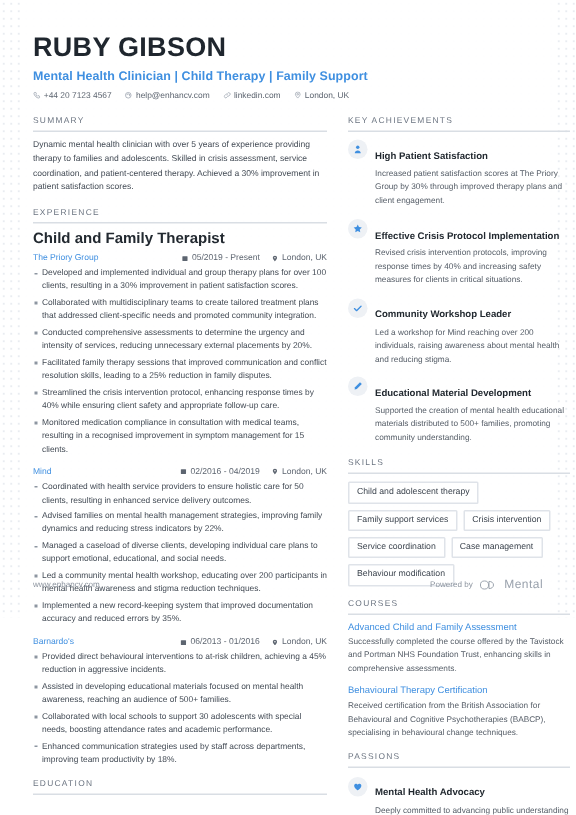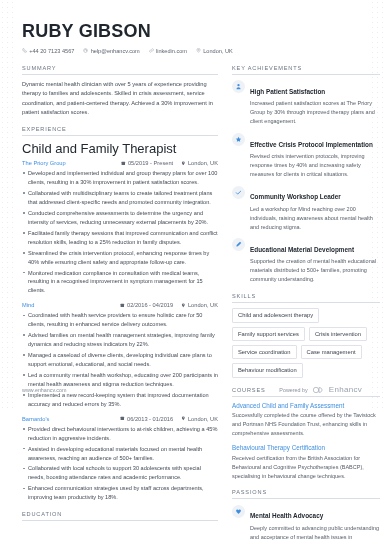--- a/index.html
+++ b/index.html
@@ -46,21 +46,21 @@
   .col-right { width: 148px; flex: none; }
   .sec { margin-bottom: 9px; }
   .sec-title {
     font-size: 5.6px; letter-spacing: .85px; color: #6b7481;
     text-transform: uppercase; padding-bottom: 3px;
     border-bottom: .7px solid #d9dee4; margin-bottom: 5px;
   }
   .body-text { font-size: 5.7px; line-height: 1.65; color: #434b55; }
   
   .job { margin-bottom: 7px; }
-  .job-title { font-size: 13px; font-weight: 400; color: #222930; line-height: 1.25; }
+  .job-title { font-size: 10px; font-weight: 700; color: #222930; line-height: 1.25; }
   .job-meta {
     display: flex; align-items: center; margin-top: 2.5px; margin-bottom: 3px;
     font-size: 5.7px;
   }
   .company { color: #3f8fe0; font-weight: 400; }
   .meta-right { margin-left: auto; display: flex; align-items: center; gap: 8px; color: #5d6570; }
   .meta-item { display: flex; align-items: center; gap: 2.2px; white-space: nowrap; }
   .meta-item svg { width: 4.6px; height: 4.6px; flex: none; }
   ul.bullets { list-style: none; }
   ul.bullets li {
@@ -102,20 +102,21 @@
   .brand svg { width: 13px; height: 8px; }
 </style>
 </head>
 <body>
 
 <div class="page">
   <div class="sheet">
 
     <div>
       <div class="name">RUBY GIBSON</div>
+      <div class="headline">Mental Health Clinician | Child Therapy | Family Support</div>
       <div class="contacts">
         <span class="contact">
           <svg viewBox="0 0 16 16">
               <path class="ico" d="M3 2h3l1.5 3.5L6 7a8 8 0 0 0 3 3l1.5-1.5L14 10v3l-1.5 1C7.5 14 2 8.5 2 3.5z"></path>
             </svg>
           <span>+44 20 7123 4567</span>
         </span>
         <span class="contact">
           <svg viewBox="0 0 16 16">
               <circle class="ico" cx="8" cy="8" r="6"></circle>
@@ -342,16 +343,16 @@
   </div>
 
   <div class="footer">
     <span>www.enhancv.com</span>
     <span class="brand">
       <span>Powered by</span>
       <svg viewBox="0 0 26 16">
         <circle cx="8" cy="8" r="5.4" fill="none" stroke="#9aa2ad" stroke-width="1.3"></circle>
         <path d="M14 3.2c3.6 0 6 2 6 4.8s-2.4 4.8-6 4.8z" fill="none" stroke="#9aa2ad" stroke-width="1.3"></path>
       </svg>
-      <span class="brand-name">Enhancv</span>
+      <span class="brand-name">Mental</span>
     </span>
   </div>
 </div>
 
 </body></html>

